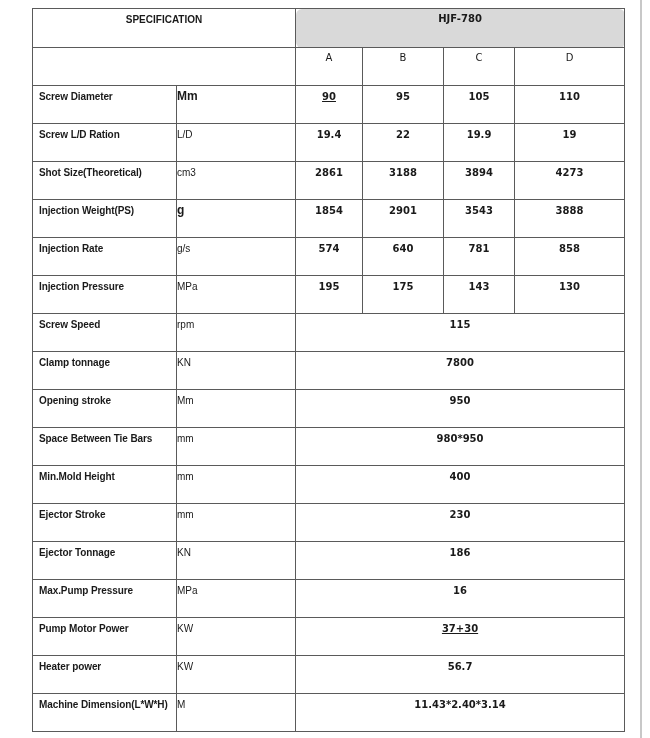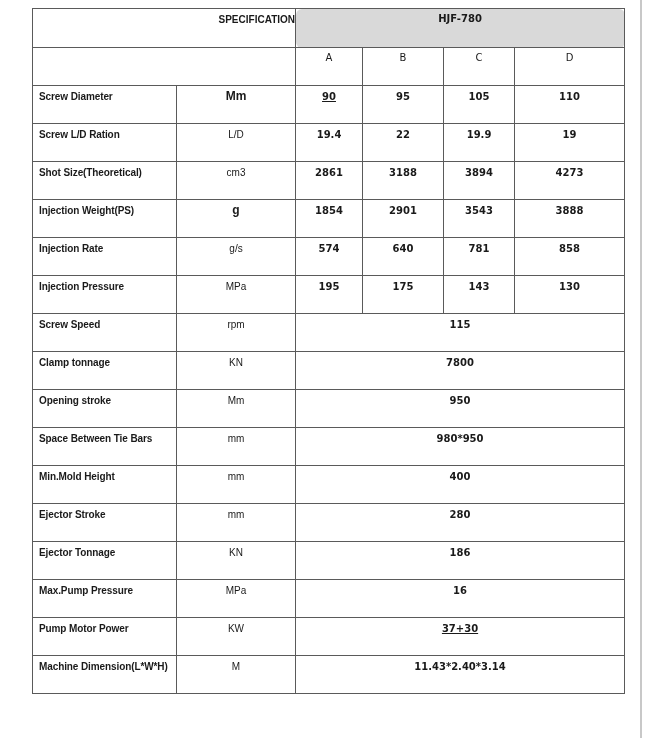--- a/index.html
+++ b/index.html
@@ -12,25 +12,25 @@
     }
     table.spec td {
       border: 1px solid #5a5a5a;
       padding: 0;
       height: 32px;
       vertical-align: top;
       font-size: 10px;
       color: #1a1a1a;
     }
     table.spec tr.head td { height: 33px; }
-    td.title { text-align: right; font-weight: bold; font-size: 11px; padding-top: 5px !important; }
+    td.title { text-align: center; font-weight: bold; font-size: 11px; padding-top: 5px !important; }
     td.model { background: #d9d9d9; text-align: center; font-family: "DejaVu Sans", sans-serif; font-weight: bold; font-size: 9.5px; padding-top: 4px !important; border-radius: 6px; }
     td.letter { text-align: center; font-family: "DejaVu Sans", sans-serif; font-size: 9.5px; padding-top: 4px !important; }
     td.label { font-weight: bold; font-size: 10px; padding: 5px 0 0 6px !important; letter-spacing: -0.1px; }
-    td.unit { text-align: center; font-size: 10px; padding-top: 5px !important; }
+    td.unit { text-align: left; font-size: 10px; padding-top: 5px !important; }
     td.unit.big { font-weight: bold; font-size: 12px; padding-top: 3px !important; }
     td.val { text-align: center; font-family: "DejaVu Sans", sans-serif; font-size: 9.5px; padding-top: 5px !important; font-weight: bold; }
     td.val.bold { font-weight: bold; text-decoration: underline; }
   </style>
 </head>
 <body>
 
 <div class="right-rule"></div>
 
 <table class="spec">
@@ -125,36 +125,41 @@
         <td class="val" colspan="4">980*950</td>
       </tr>
       <tr>
         <td class="label">Min.Mold Height</td>
         <td class="unit">mm</td>
         <td class="val" colspan="4">400</td>
       </tr>
       <tr>
         <td class="label">Ejector Stroke</td>
         <td class="unit">mm</td>
-        <td class="val" colspan="4">280</td>
+        <td class="val" colspan="4">230</td>
       </tr>
       <tr>
         <td class="label">Ejector Tonnage</td>
         <td class="unit">KN</td>
         <td class="val" colspan="4">186</td>
       </tr>
       <tr>
         <td class="label">Max.Pump Pressure</td>
         <td class="unit">MPa</td>
         <td class="val" colspan="4">16</td>
       </tr>
       <tr>
         <td class="label">Pump Motor Power</td>
         <td class="unit">KW</td>
         <td class="val bold" colspan="4">37+30</td>
       </tr>
       <tr>
+        <td class="label">Heater power</td>
+        <td class="unit">KW</td>
+        <td class="val" colspan="4">56.7</td>
+      </tr>
+      <tr>
         <td class="label">Machine Dimension(L*W*H)</td>
         <td class="unit">M</td>
         <td class="val" colspan="4">11.43*2.40*3.14</td>
       </tr>
     </tbody>
 </table>
 
 </body></html>

